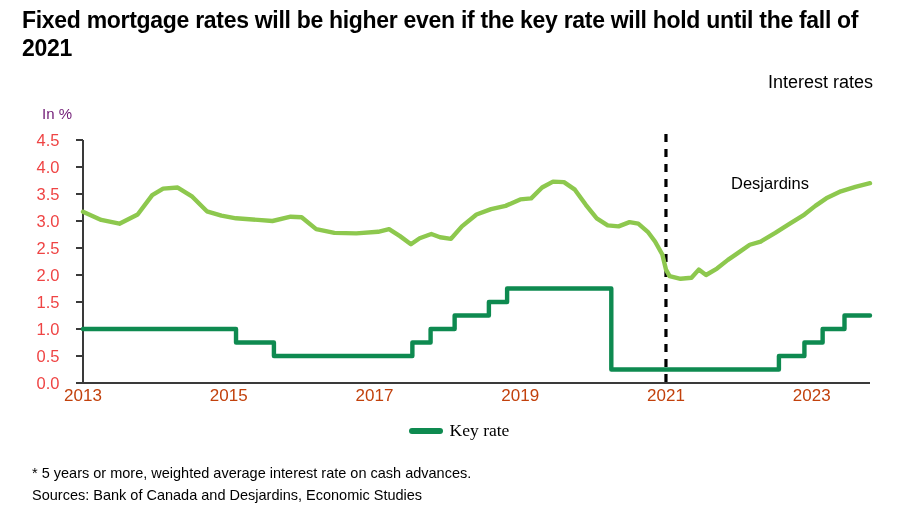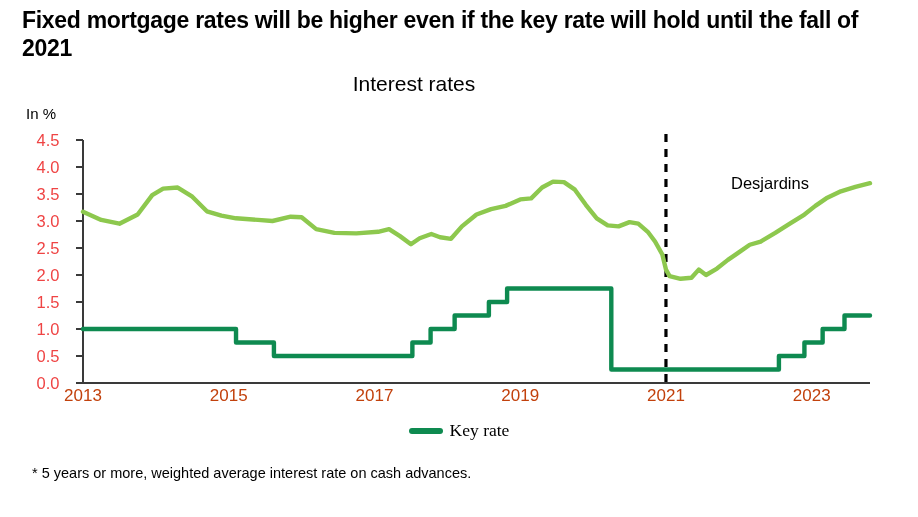--- a/index.html
+++ b/index.html
@@ -26,32 +26,32 @@
     line-height: 1.22;
     letter-spacing: -0.3px;
     color: #000;
   }
 
   #subtitle {
     position: absolute;
     left: 0;
     top: 72px;
     width: 918px;
-    text-align: center;
-    font-size: 21px;
+    text-align: right;
+    font-size: 18px;
     color: #000;
   }
   #subtitle-inner { position: relative; left: -45px; }
 
   #unit-label {
     position: absolute;
-    left: 26px;
+    left: 42px;
     top: 105px;
     font-size: 15px;
-    color: #000000;
+    color: #701a75;
   }
 
   #chart-area {
     position: absolute;
     left: 0;
     top: 0;
     width: 918px;
     height: 517px;
   }
 
@@ -156,13 +156,14 @@
 
 <div id="legend">
     <div class="legend-item">
       <span class="legend-swatch" style="background: rgb(14, 138, 80);"></span>
       <span>Key rate</span>
     </div>
   </div>
 
 <div id="footnotes">
   <div class="footnote-line">* 5 years or more, weighted average interest rate on cash advances.</div>
+  <div class="footnote-line">Sources: Bank of Canada and Desjardins, Economic Studies</div>
 </div>
 
 </body></html>

